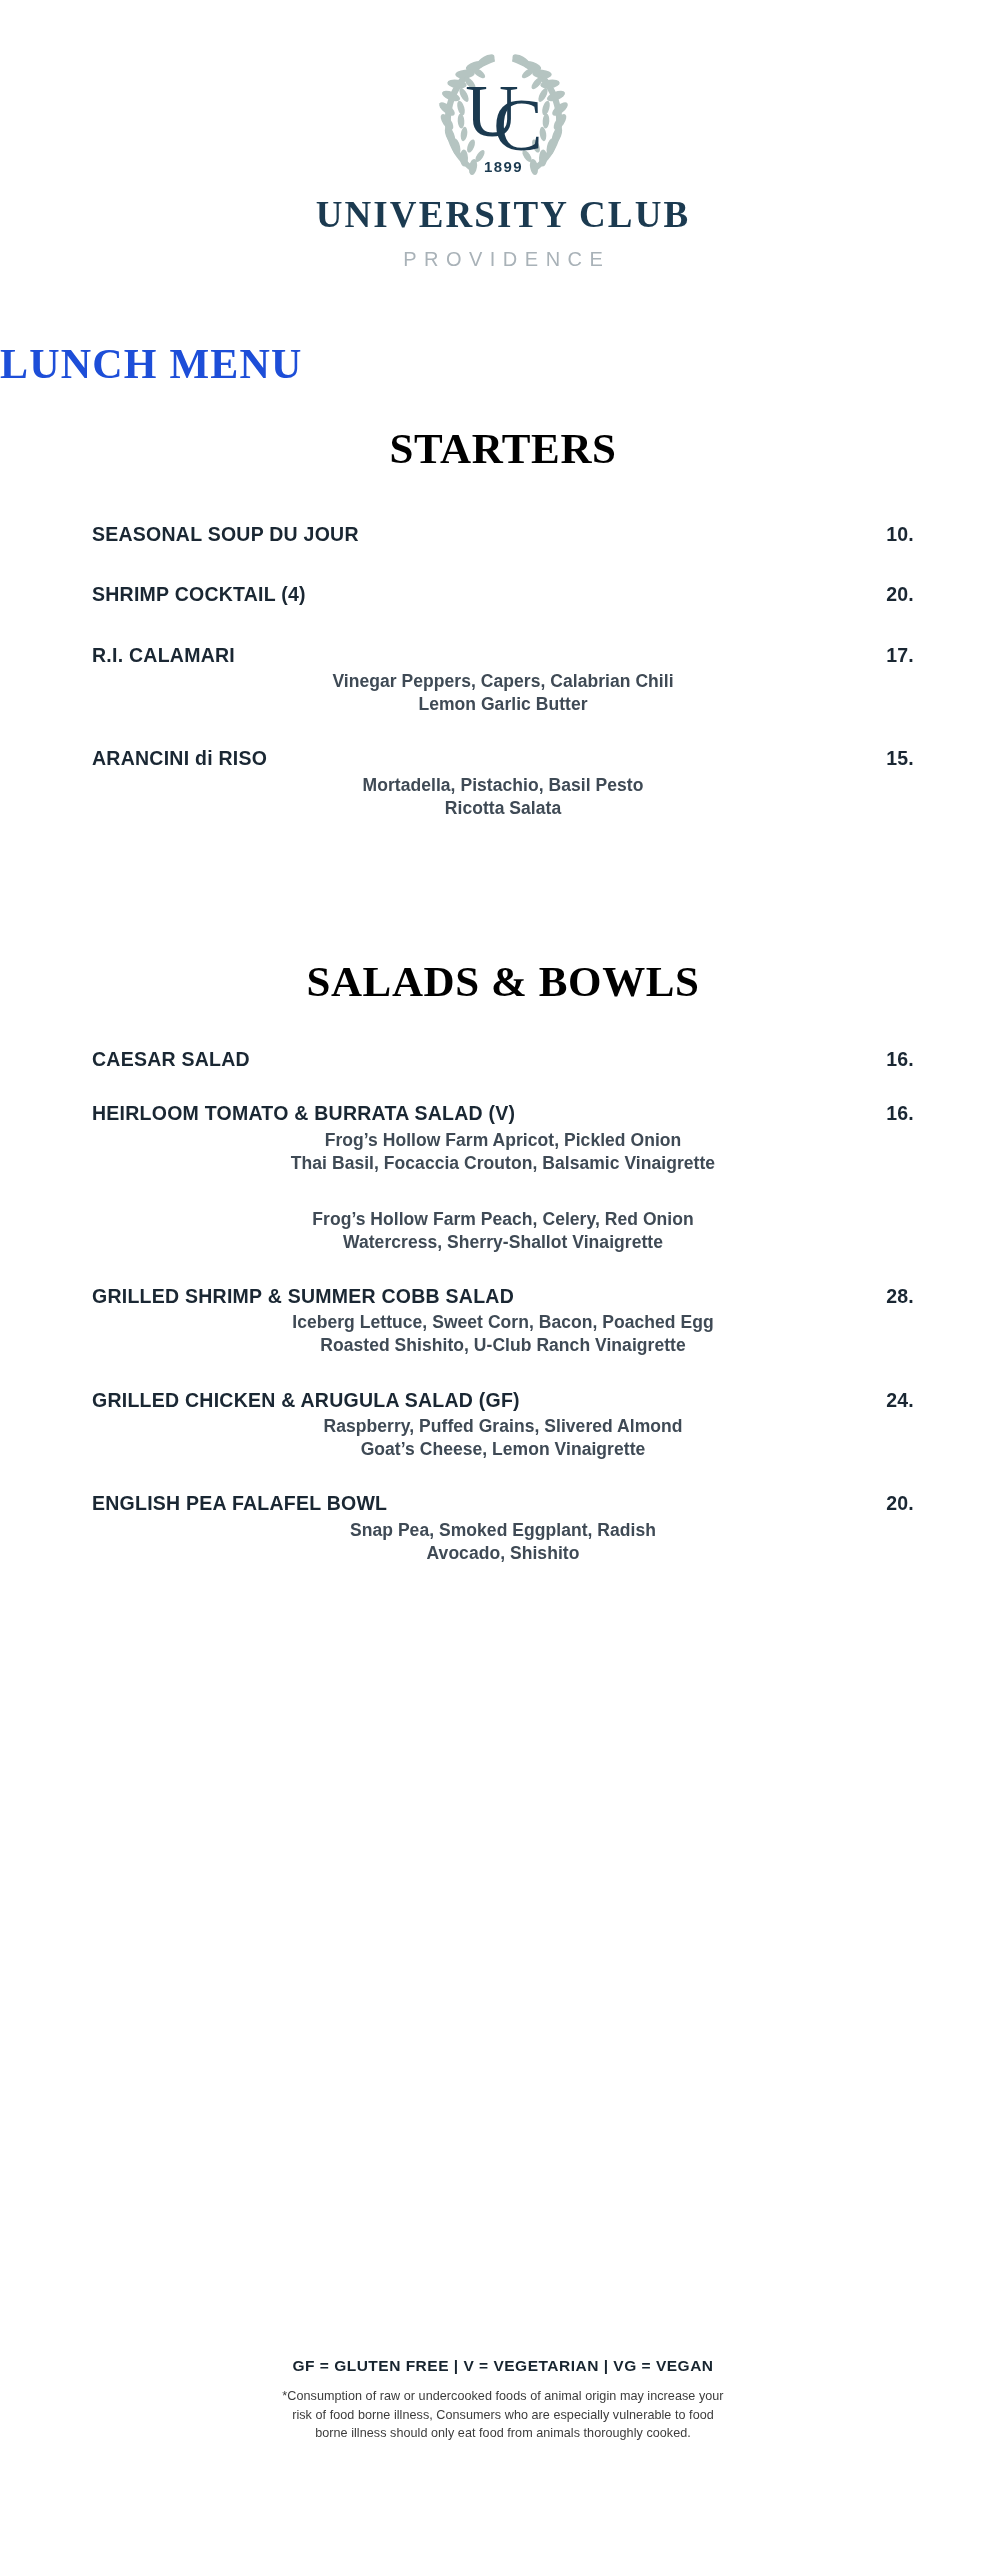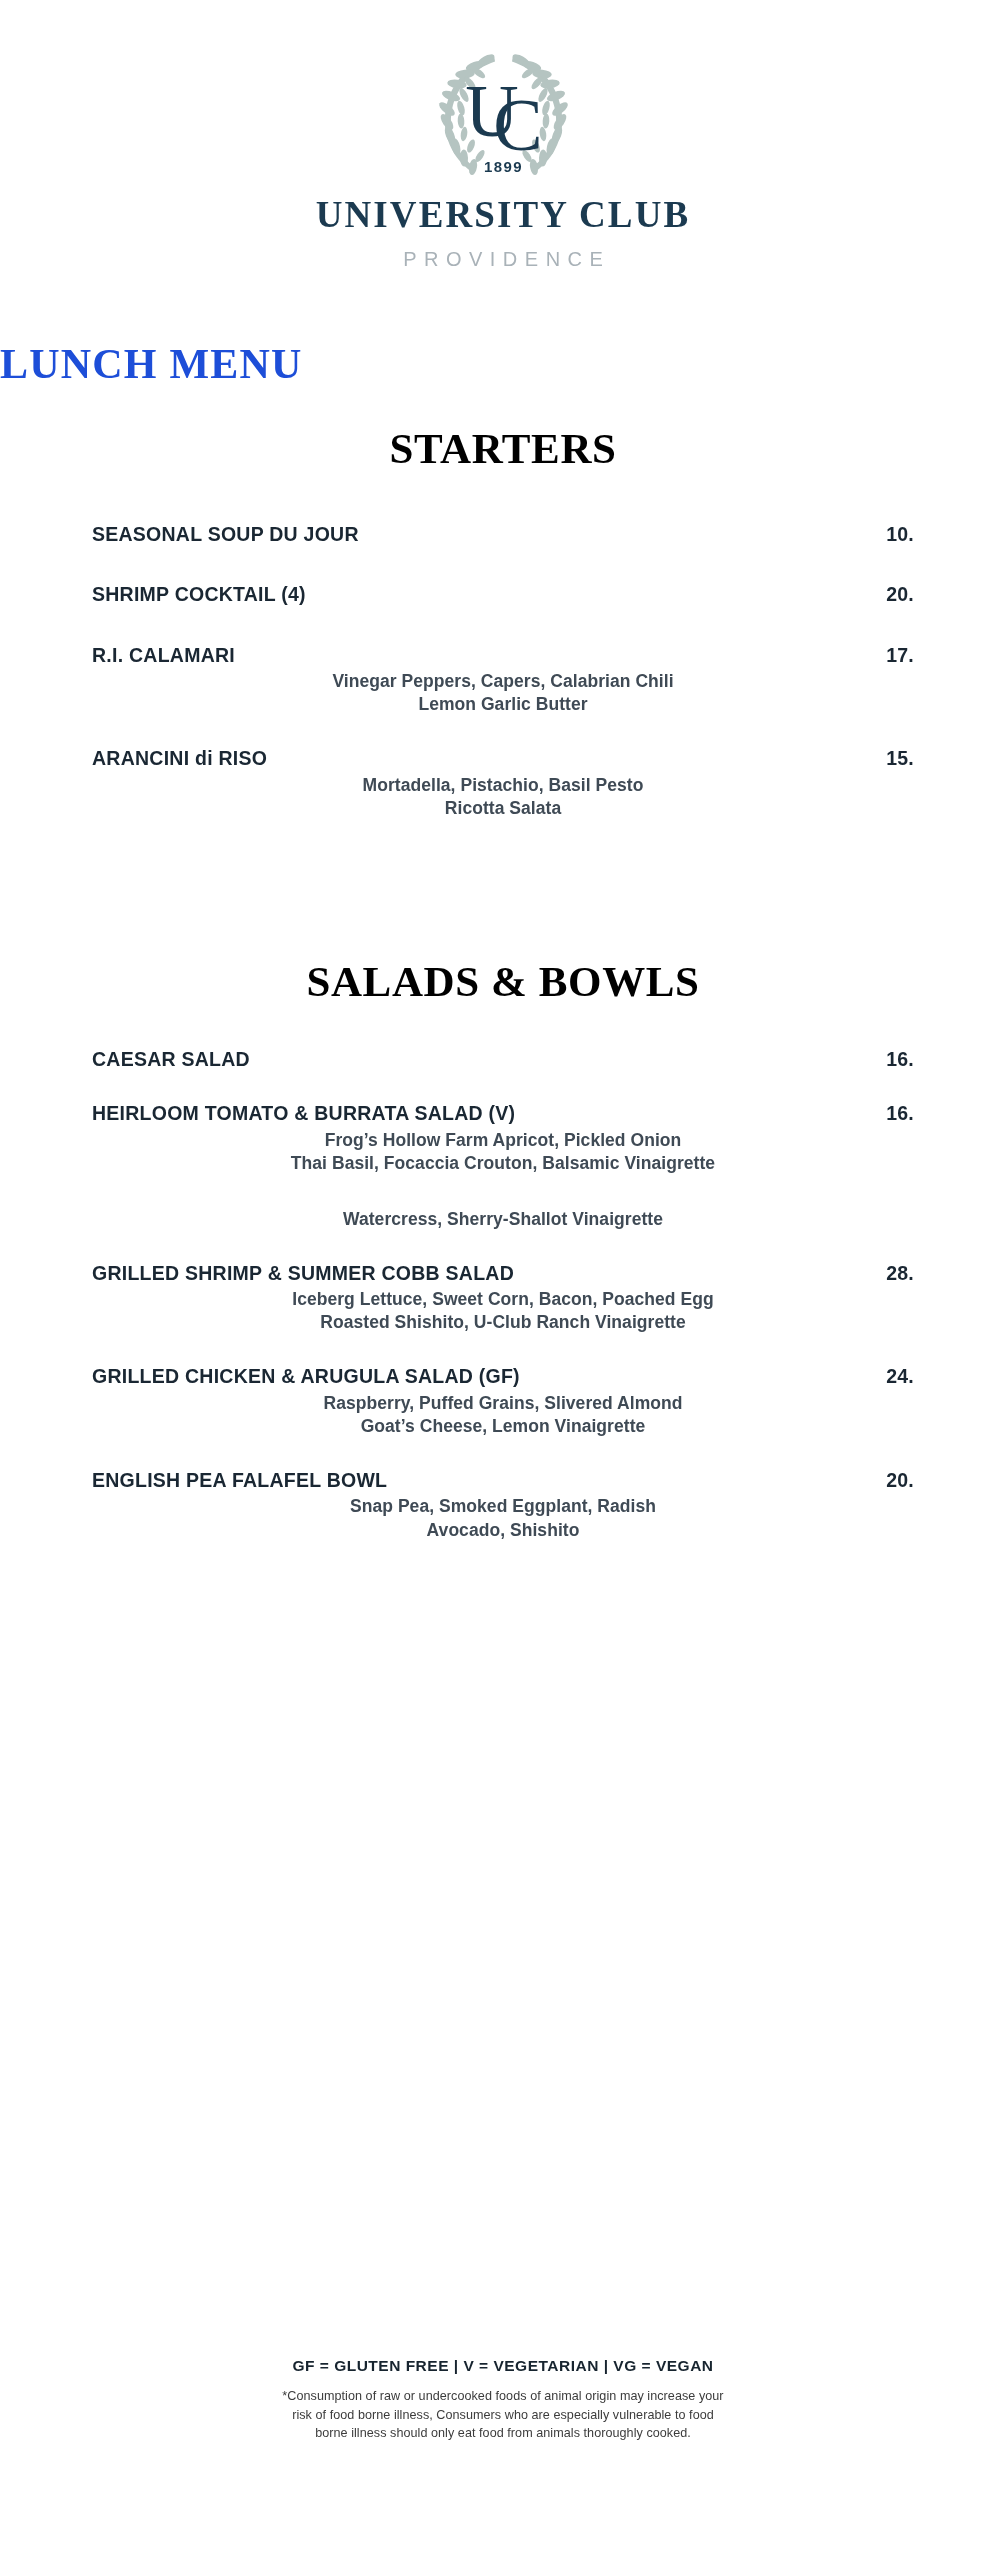--- a/index.html
+++ b/index.html
@@ -313,20 +313,21 @@
         <div class="item-desc">
           <div>Frog’s Hollow Farm Apricot, Pickled Onion</div>
           <div>Thai Basil, Focaccia Crouton, Balsamic Vinaigrette</div>
         </div>
       </div>
 
       <div class="gap-30"></div>
 
       <div class="menu-item">
         <div class="item-desc">
+          <div>Frog’s Hollow Farm Peach, Celery, Red Onion</div>
           <div>Watercress, Sherry-Shallot Vinaigrette</div>
         </div>
       </div>
 
       <div class="gap-30"></div>
 
       <div class="menu-item">
         <div class="item-head">
           <span class="item-name">GRILLED SHRIMP &amp; SUMMER COBB SALAD</span>
           <span class="item-price">28.</span>

